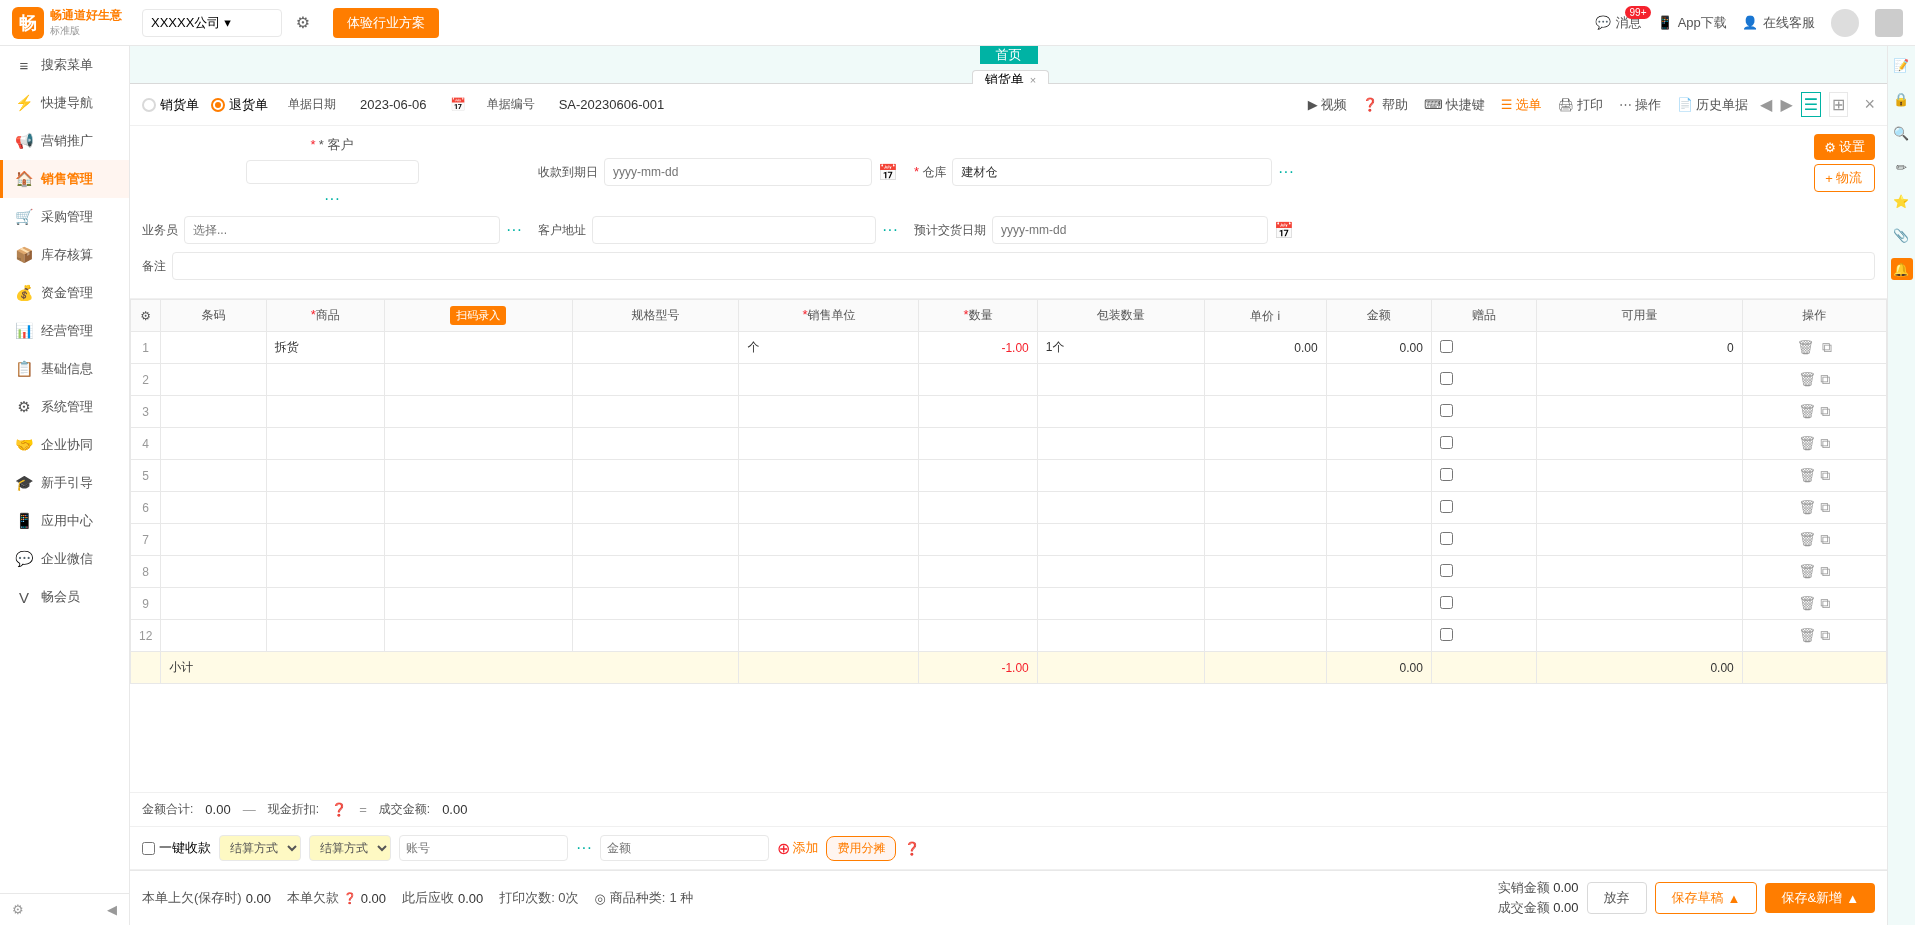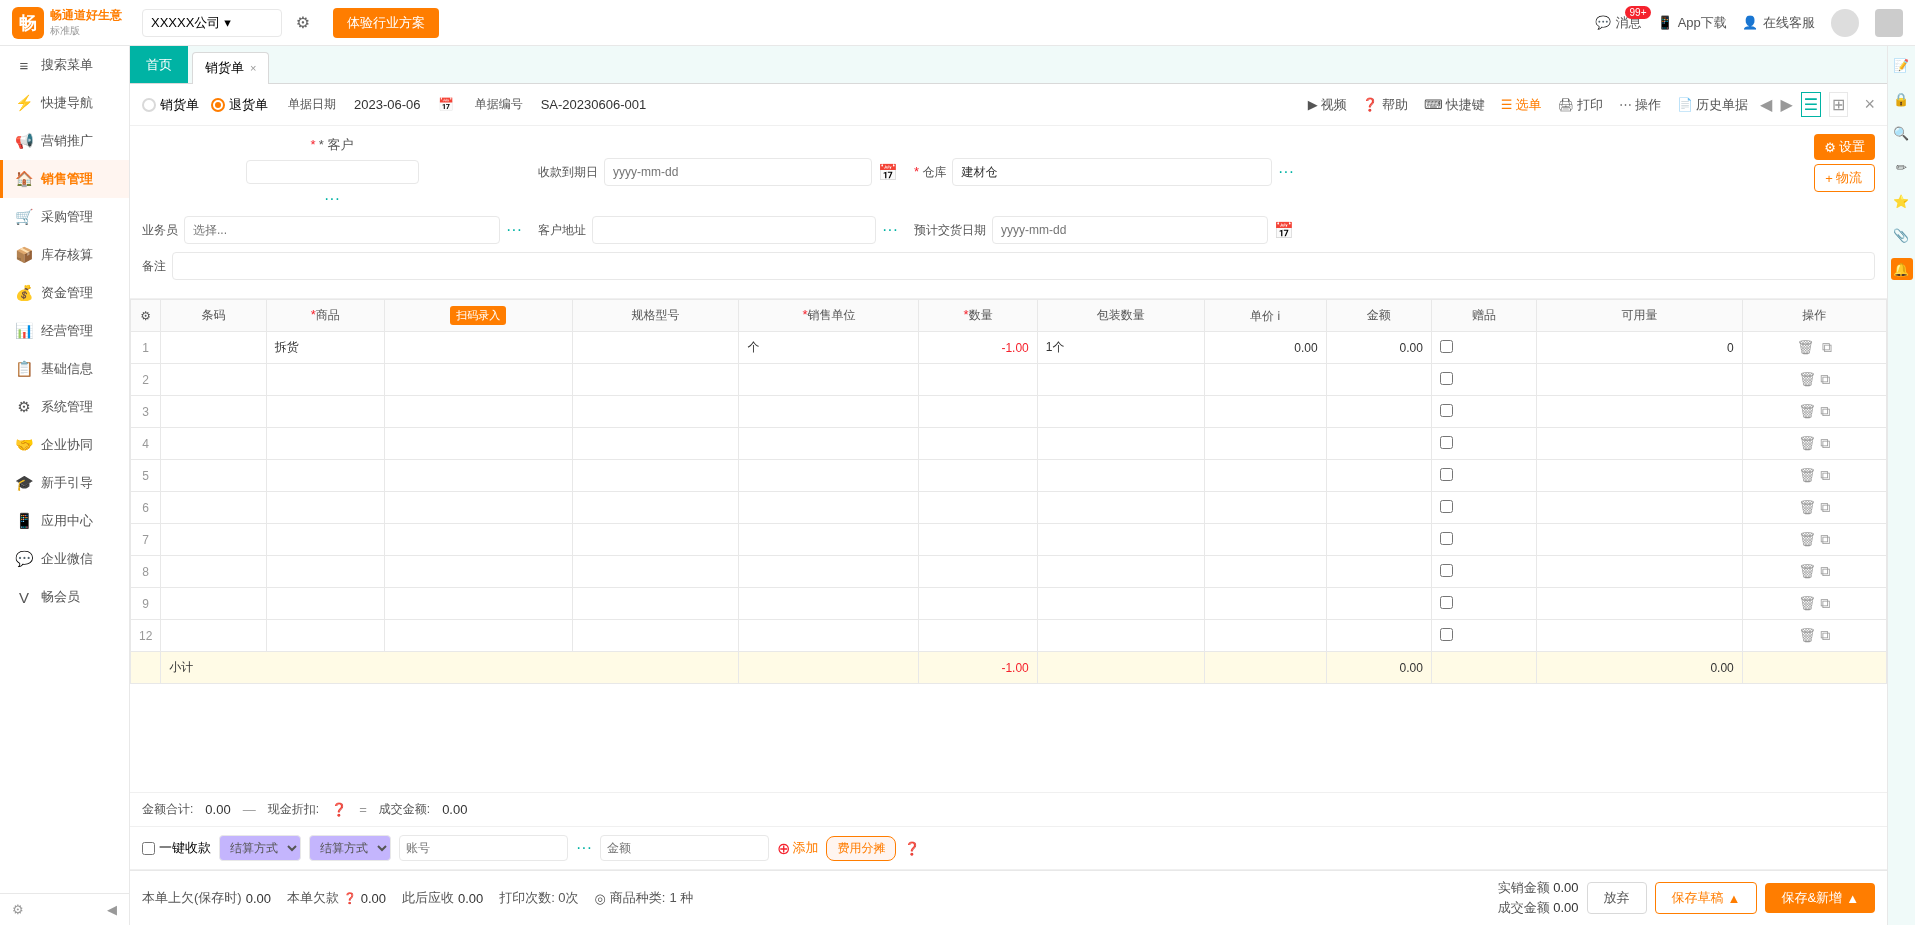--- a/index.html
+++ b/index.html
@@ -24,36 +24,36 @@
     .sidebar { width: 130px; background: #fff; border-right: 1px solid #e8e8e8; display: flex; flex-direction: column; flex-shrink: 0; }
     .sidebar-item { display: flex; align-items: center; gap: 8px; padding: 10px 12px; cursor: pointer; color: #555; font-size: 13px; border-left: 3px solid transparent; }
     .sidebar-item.active { background: #fff5f0; color: #ff7d00; border-left-color: #ff7d00; font-weight: bold; }
     .sidebar-icon { font-size: 15px; width: 18px; text-align: center; }
     .sidebar-bottom { margin-top: auto; border-top: 1px solid #e8e8e8; display: flex; align-items: center; justify-content: space-between; padding: 8px 12px; }
 
     
     .content-area { flex: 1; display: flex; flex-direction: column; overflow: hidden; }
 
     
-    .tab-bar { background: #f0faf9; border-bottom: 1px solid #d9d9d9; display: flex; align-items: center; height: 38px; flex-shrink: 0; }
+    .tab-bar { background: #f0faf9; border-bottom: 1px solid #d9d9d9; display: flex; align-items: center; height: 38px; flex-shrink: 0; flex-direction: column; }
     .tab-home { background: #00b3a4; color: #fff; padding: 0 16px; height: 100%; display: flex; align-items: center; font-size: 13px; cursor: pointer; }
     .tab-item { background: #fff; border: 1px solid #d9d9d9; border-bottom: none; border-radius: 4px 4px 0 0; padding: 0 12px; height: 32px; display: flex; align-items: center; gap: 6px; font-size: 13px; cursor: pointer; margin-left: 4px; margin-top: 6px; }
     .tab-close { color: #999; font-size: 11px; cursor: pointer; }
 
     
     .form-container { background: #fff; flex: 1; display: flex; flex-direction: column; overflow: hidden; }
 
     
     .form-header { padding: 8px 12px; border-bottom: 1px solid #f0f0f0; display: flex; align-items: center; flex-wrap: wrap; gap: 8px; flex-shrink: 0; }
     .radio-group { display: flex; align-items: center; gap: 12px; }
     .radio-item { display: flex; align-items: center; gap: 4px; cursor: pointer; }
     .radio-dot { width: 14px; height: 14px; border-radius: 50%; border: 2px solid #d9d9d9; display: flex; align-items: center; justify-content: center; }
     .radio-dot.active { border-color: #ff7d00; }
     .radio-dot.active::after { content: ''; width: 6px; height: 6px; border-radius: 50%; background: #ff7d00; }
-    .form-date-group { display: flex; align-items: center; gap: 18px; margin-left: 12px; }
+    .form-date-group { display: flex; align-items: center; gap: 24px; margin-left: 12px; }
     .form-label-sm { color: #555; font-size: 12px; }
     .form-value-sm { color: #333; font-weight: 500; font-size: 13px; }
     .calendar-icon { color: #00b3a4; cursor: pointer; }
     .form-toolbar { margin-left: auto; display: flex; align-items: center; gap: 8px; }
     .toolbar-btn { display: flex; align-items: center; gap: 3px; color: #555; font-size: 12px; cursor: pointer; padding: 2px 4px; }
     .close-btn { color: #999; font-size: 18px; cursor: pointer; margin-left: 8px; }
     .action-btn-orange { background: #ff7d00; color: #fff; border: none; border-radius: 4px; padding: 4px 10px; cursor: pointer; font-size: 12px; display: flex; align-items: center; gap: 3px; }
     .action-btn-border { border: 1px solid #ff7d00; color: #ff7d00; background: #fff; border-radius: 4px; padding: 4px 10px; cursor: pointer; font-size: 12px; display: flex; align-items: center; gap: 3px; }
 
     
@@ -111,21 +111,21 @@
     .sale-summary { display: flex; flex-direction: column; align-items: flex-end; margin-right: 8px; font-size: 12px; color: #555; gap: 2px; }
     .sale-summary-value { color: #333; font-weight: 500; }
     .print-count { font-size: 12px; color: #555; }
     .goods-kind { font-size: 12px; color: #555; display: flex; align-items: center; gap: 4px; }
 
     
     .right-tools { width: 28px; background: #f0faf9; border-left: 1px solid #e8e8e8; display: flex; flex-direction: column; align-items: center; padding: 8px 0; gap: 12px; flex-shrink: 0; }
     .right-tool-btn { width: 22px; height: 22px; display: flex; align-items: center; justify-content: center; cursor: pointer; color: #666; font-size: 13px; border-radius: 3px; }
     .right-tool-btn.active { background: #ff7d00; color: #fff; }
 
-    .select-styled { border: 1px solid #e8e8e8; border-radius: 4px; padding: 3px 6px; font-size: 12px; color: #555; background: #c4b5fd; cursor: pointer; height: 26px; }
+    .select-styled { border: 1px solid #e8e8e8; border-radius: 4px; padding: 3px 6px; font-size: 12px; color: #555; background: #fef9c3; cursor: pointer; height: 26px; }
     .input-styled { border: 1px solid #e8e8e8; border-radius: 4px; padding: 3px 6px; font-size: 12px; color: #555; background: #fff; height: 26px; min-width: 60px; }
   </style>
 </head>
 <body>
 
 <div class="top-bar">
   <div class="logo-area">
     <div class="logo-icon">畅</div>
     <div>
       <div style="font-size:12px;font-weight:bold;color:#ff7d00;">畅通道好生意</div>

